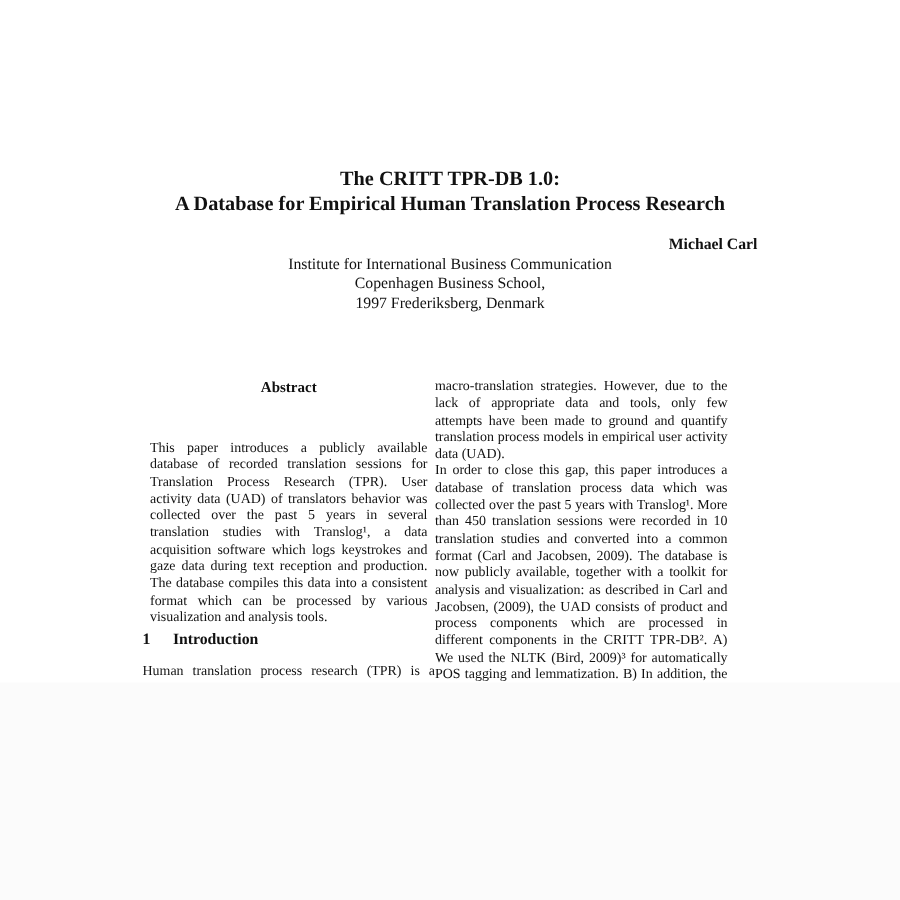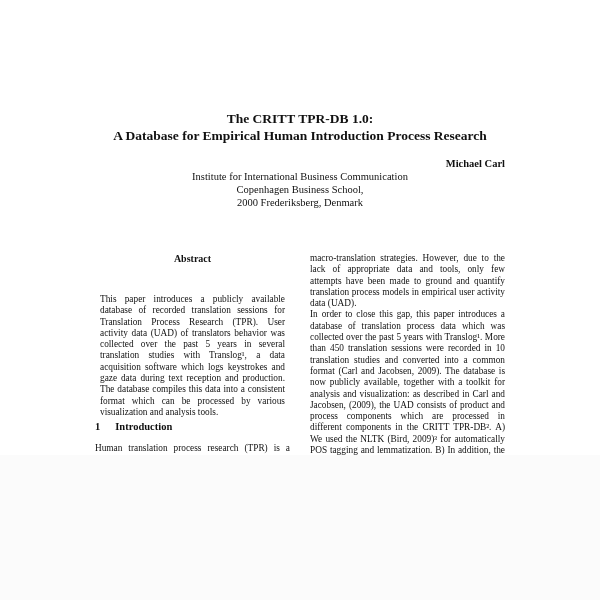--- a/index.html
+++ b/index.html
@@ -31,21 +31,20 @@
   }
   .author-name { font-weight: bold; text-align: right; }
   .email {
     font-family: "DejaVu Sans Mono", "Liberation Mono", monospace;
     font-size: 9.5px;
     letter-spacing: 0.8px;
     margin-top: 5px;
   }
   .columns {
     display: flex;
-    gap: 20px;
     margin-top: 44px;
   }
   .col { width: 195px; }
   .body-text {
     font-size: 9.3px;
     line-height: 11.3px;
     text-align: justify;
     hyphens: none;
   }
   .abs-heading {
@@ -63,28 +62,28 @@
   }
   .sec-num { margin-right: 15px; }
 </style>
 </head>
 <body>
 
 <div class="page">
 
   <div class="title">
     <div>The CRITT TPR-DB 1.0:</div>
-    <div>A Database for Empirical Human Introduction Process Research</div>
+    <div>A Database for Empirical Human Translation Process Research</div>
   </div>
 
   <div class="author-block">
     <div class="author-name">Michael Carl</div>
     <div>Institute for International Business Communication</div>
     <div>Copenhagen Business School,</div>
-    <div>2000 Frederiksberg, Denmark</div>
+    <div>1997 Frederiksberg, Denmark</div>
   </div>
 
   <div class="columns">
 
     <div class="col">
       <div class="abs-heading">Abstract</div>
       <p class="body-text abs-body">This paper introduces a publicly available database of recorded translation sessions for Translation Process Research (TPR). User activity data (UAD) of translators behavior was collected over the past 5 years in several translation studies with Translog¹, a data acquisition software which logs keystrokes and gaze data during text reception and production. The database compiles this data into a consistent format which can be processed by various visualization and analysis tools.</p>
       <div class="sec-heading">
         <span class="sec-num">1</span><span>Introduction</span>
       </div>

